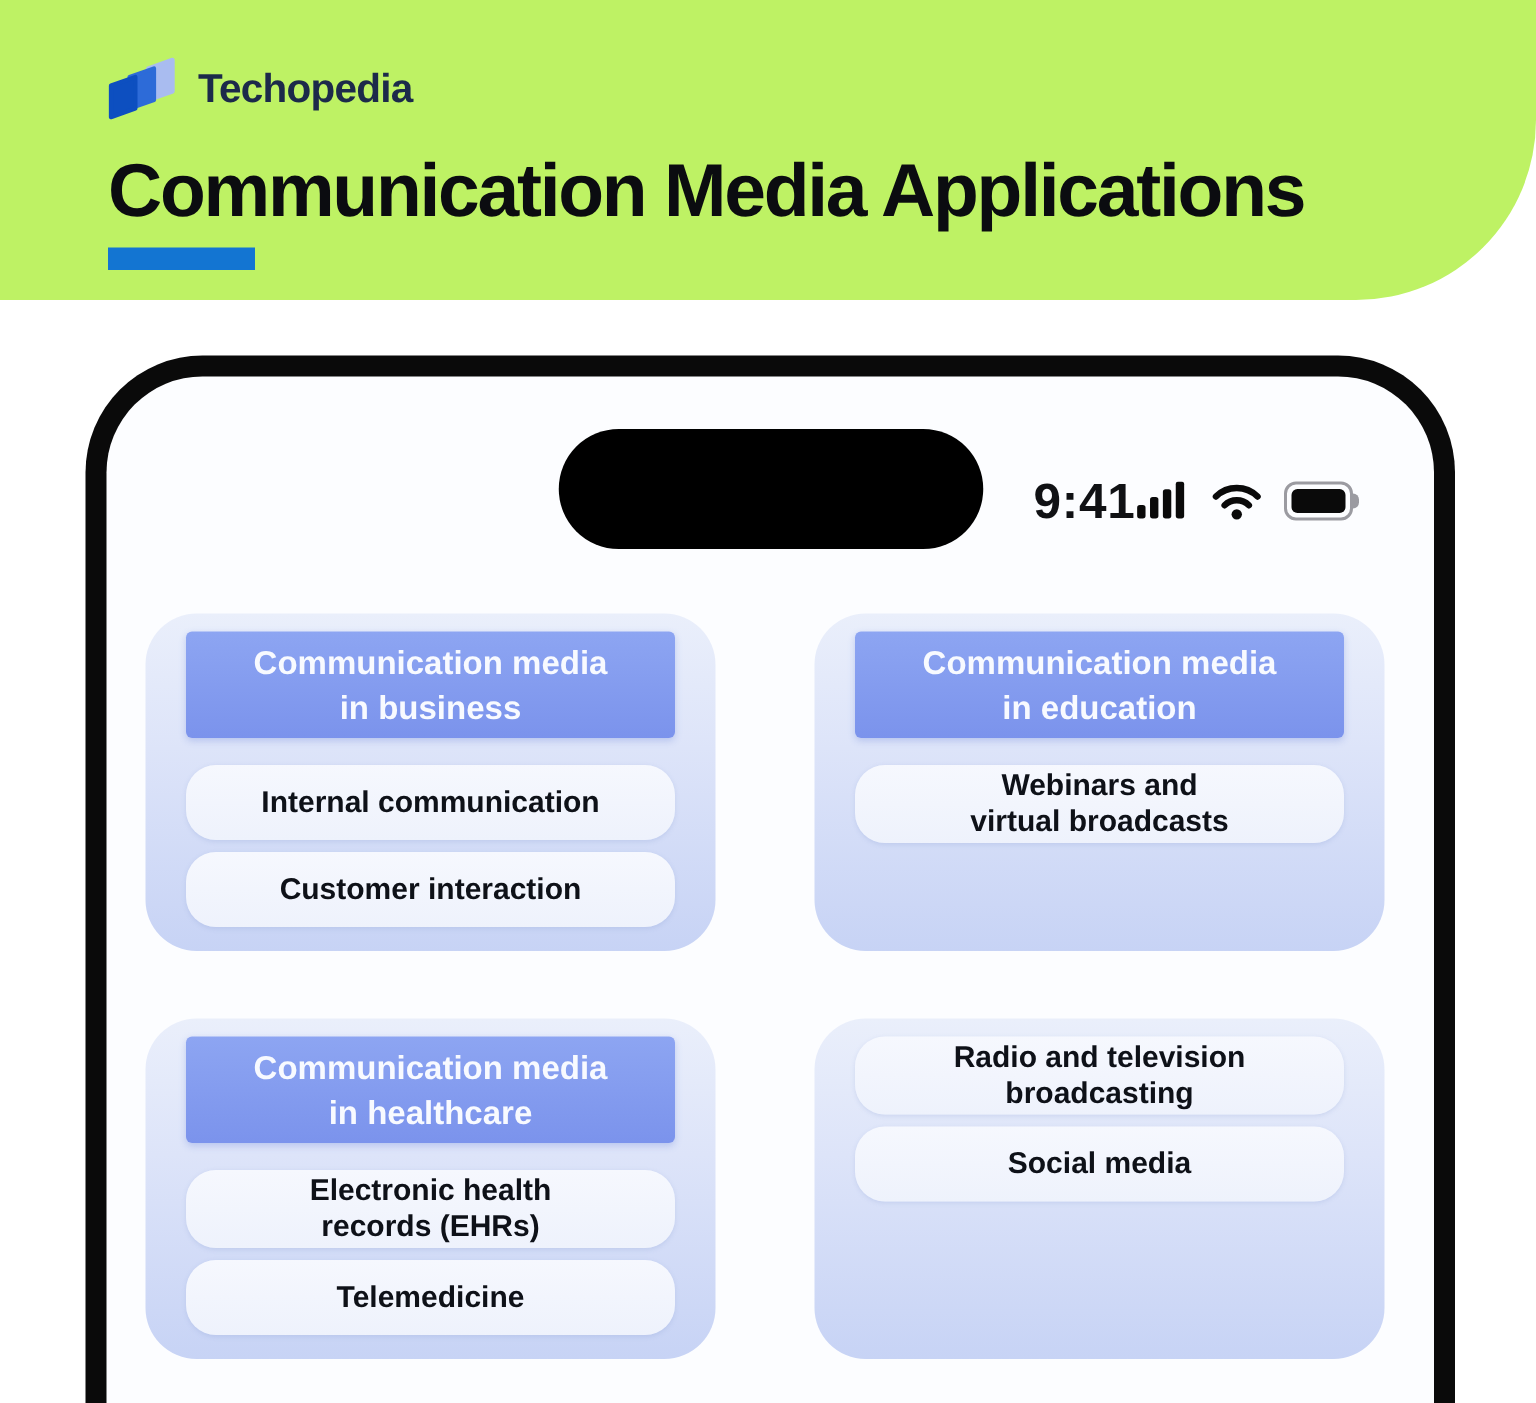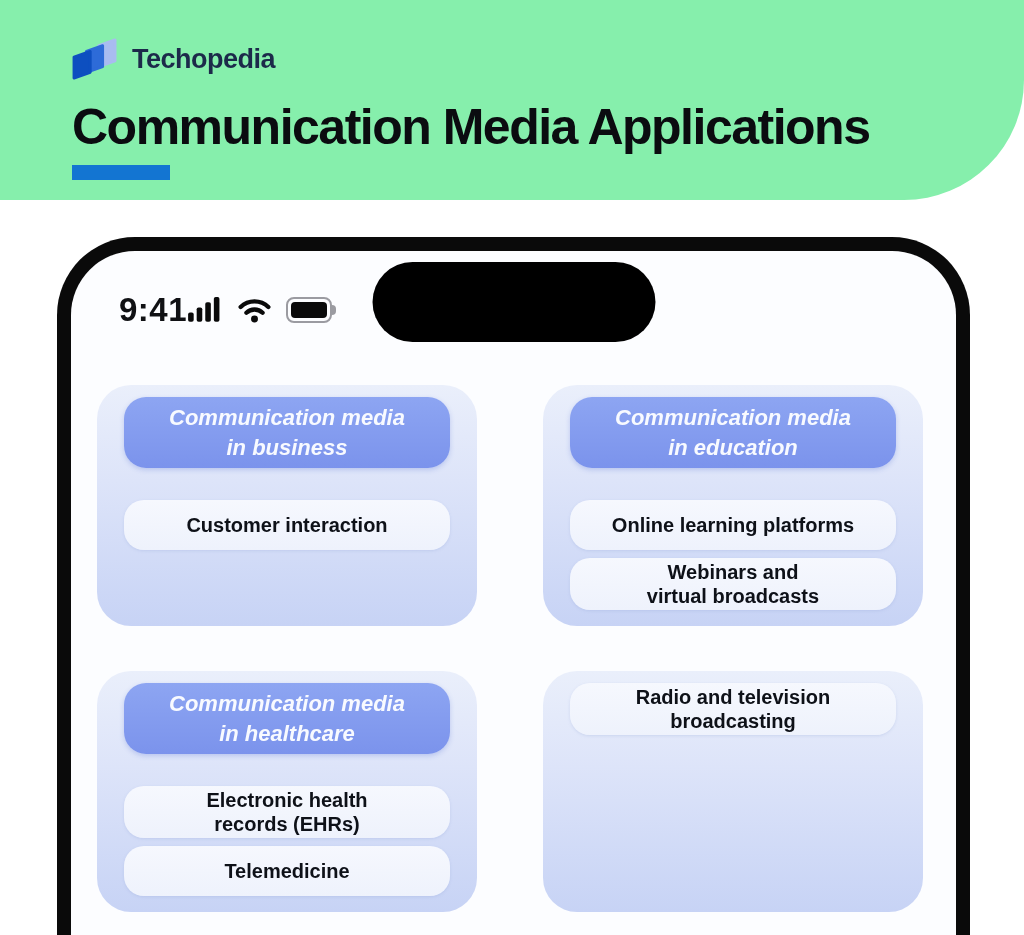--- a/index.html
+++ b/index.html
@@ -2,21 +2,21 @@
 <html><head>
 <meta charset="utf-8">
 <style>
   * { margin:0; padding:0; box-sizing:border-box; }
   html,body { width:1024px; height:935px; overflow:hidden; background:#ffffff;
               font-family:"Liberation Sans", sans-serif; }
 
   
   .header-band {
     position:absolute; left:0; top:0; width:1024px; height:200px;
-    background:#86efac;
+    background:#bef264;
     border-bottom-right-radius:120px;
     padding:38px 0 0 72px;
   }
   .brand-row { display:flex; align-items:center; gap:14px; height:42px; }
   .brand-logo { width:46px; height:42px; flex:0 0 auto; }
   .brand-name { font-size:27px; font-weight:700; color:#1c2a4a; letter-spacing:-0.5px; }
   .page-title {
     margin-top:18px; font-size:50px; font-weight:800; color:#0b0c10;
     letter-spacing:-1.5px; white-space:nowrap;
   }
@@ -28,22 +28,23 @@
     background:#0a0a0a; border-radius:78px; padding:14px;
   }
   .phone-screen {
     width:100%; height:100%; background:#fcfdff; border-radius:64px;
     overflow:hidden; position:relative;
   }
 
   
   .status-bar {
     position:relative; height:104px;
-    display:flex; align-items:center; justify-content:flex-start;
+    display:flex; align-items:center; justify-content:flex-end;
     padding:14px 48px 0 48px;
+    margin-top:24px;
   }
   .status-time { font-size:33px; font-weight:700; color:#101114; letter-spacing:0.5px; }
   .dynamic-island {
     position:absolute; left:50%; transform:translateX(-50%);
     top:11px; width:283px; height:80px; background:#000; border-radius:40px;
   }
   .status-icons { display:flex; align-items:center; gap:15px; }
   .status-icons svg { display:block; }
 
   
@@ -64,27 +65,26 @@
     column-gap:66px; row-gap:45px;
     padding:30px 0 0 26px; align-items:stretch;
   }
   .card {
     border-radius:34px;
     background:linear-gradient(180deg,#eaeffb 0%,#dde4f9 40%,#c7d3f5 100%);
     padding:12px 27px 12px 27px;
     display:flex; flex-direction:column;
   }
   .card-header {
-    min-height:71px; border-radius:22px;
+    min-height:71px; border-radius:4px;
     background:linear-gradient(180deg,#8da5f2 0%,#7b93ec 100%);
     color:#f8faff; font-size:22px; font-weight:700; line-height:1.32;
     display:flex; align-items:center; justify-content:center; text-align:center;
-    white-space:pre-line; margin-bottom:32px;
+    white-space:pre-line; margin-bottom:18px;
     box-shadow:0 2px 5px rgba(96,124,214,0.30);
-    font-style:italic;
   }
   .card-item {
     min-height:50px; border-radius:20px;
     background:linear-gradient(180deg,#f6f8fe 0%,#eef2fc 100%);
     color:#0e1118; font-size:20px; font-weight:700; line-height:1.2;
     display:flex; align-items:center; justify-content:center; text-align:center;
     white-space:pre-line; margin-bottom:8px; padding:2px 10px;
     box-shadow:0 1px 3px rgba(140,160,210,0.25);
   }
   .card-item:last-child { margin-bottom:4px; }
@@ -130,39 +130,40 @@
           <div class="battery-nub"></div>
         </div>
       </div>
     </div>
 
     <div class="cards-grid">
 
       <div class="card">
         <div class="card-header">Communication media
 in business</div>
+        <div class="card-item">Internal communication</div>
         <div class="card-item">Customer interaction</div>
       </div>
 
       <div class="card">
         <div class="card-header">Communication media
 in education</div>
-        <div class="card-item">Online learning platforms</div>
         <div class="card-item">Webinars and
 virtual broadcasts</div>
       </div>
 
       <div class="card">
         <div class="card-header">Communication media
 in healthcare</div>
         <div class="card-item">Electronic health
 records (EHRs)</div>
         <div class="card-item">Telemedicine</div>
       </div>
 
       <div class="card">
         <div class="card-item">Radio and television
 broadcasting</div>
+        <div class="card-item">Social media</div>
       </div>
 
     </div>
   </div>
 </div>
 
 </body></html>

